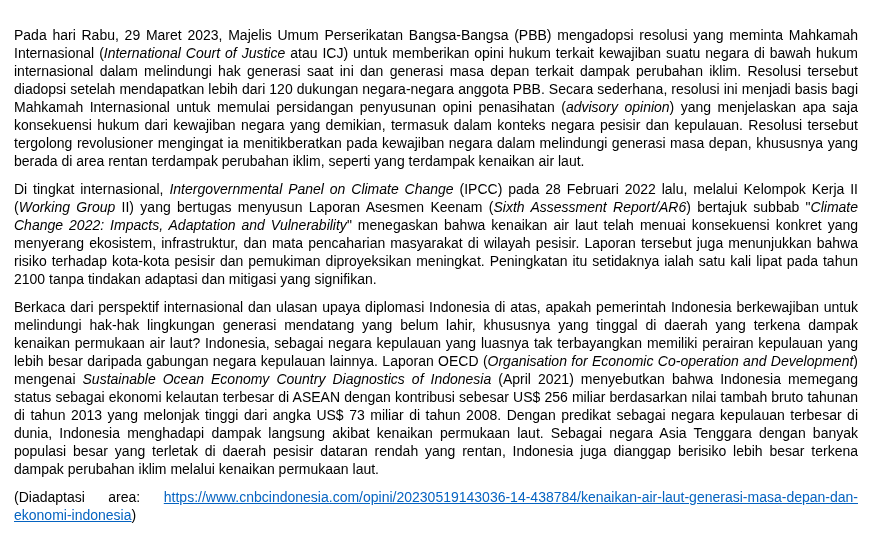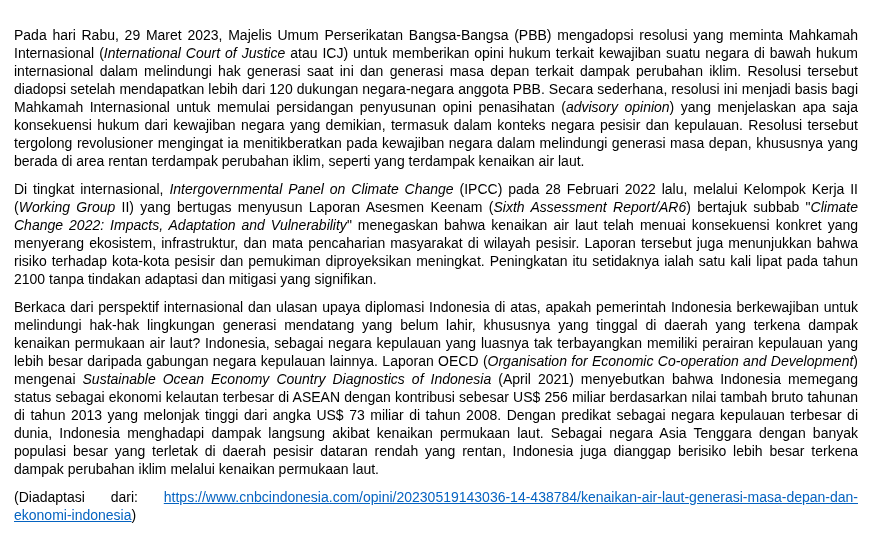--- a/index.html
+++ b/index.html
@@ -38,15 +38,15 @@
   }
 </style>
 </head>
 <body>
 
 <div class="page">
   <div>
       <p class="para"><span>Pada hari Rabu, 29 Maret 2023, Majelis Umum Perserikatan Bangsa-Bangsa (PBB) mengadopsi resolusi yang meminta Mahkamah Internasional (</span><i>International Court of Justice</i><span> atau ICJ) untuk memberikan opini hukum terkait kewajiban suatu negara di bawah hukum internasional dalam melindungi hak generasi saat ini dan generasi masa depan terkait dampak perubahan iklim. Resolusi tersebut diadopsi setelah mendapatkan lebih dari 120 dukungan negara-negara anggota PBB. Secara sederhana, resolusi ini menjadi basis bagi Mahkamah Internasional untuk memulai persidangan penyusunan opini penasihatan (</span><i>advisory opinion</i><span>) yang menjelaskan apa saja konsekuensi hukum dari kewajiban negara yang demikian, termasuk dalam konteks negara pesisir dan kepulauan. Resolusi tersebut tergolong revolusioner mengingat ia menitikberatkan pada kewajiban negara dalam melindungi generasi masa depan, khususnya yang berada di area rentan terdampak perubahan iklim, seperti yang terdampak kenaikan air laut.</span></p>
       <p class="para"><span>Di tingkat internasional, </span><i>Intergovernmental Panel on Climate Change</i><span> (IPCC) pada 28 Februari 2022 lalu, melalui Kelompok Kerja II (</span><i>Working Group</i><span> II) yang bertugas menyusun Laporan Asesmen Keenam (</span><i>Sixth Assessment Report/AR6</i><span>) bertajuk subbab "</span><i>Climate Change 2022: Impacts, Adaptation and Vulnerability</i><span>" menegaskan bahwa kenaikan air laut telah menuai konsekuensi konkret yang menyerang ekosistem, infrastruktur, dan mata pencaharian masyarakat di wilayah pesisir. Laporan tersebut juga menunjukkan bahwa risiko terhadap kota-kota pesisir dan pemukiman diproyeksikan meningkat. Peningkatan itu setidaknya ialah satu kali lipat pada tahun 2100 tanpa tindakan adaptasi dan mitigasi yang signifikan.</span></p>
       <p class="para"><span>Berkaca dari perspektif internasional dan ulasan upaya diplomasi Indonesia di atas, apakah pemerintah Indonesia berkewajiban untuk melindungi hak-hak lingkungan generasi mendatang yang belum lahir, khususnya yang tinggal di daerah yang terkena dampak kenaikan permukaan air laut? Indonesia, sebagai negara kepulauan yang luasnya tak terbayangkan memiliki perairan kepulauan yang lebih besar daripada gabungan negara kepulauan lainnya. Laporan OECD (</span><i>Organisation for Economic Co-operation and Development</i><span>) mengenai </span><i>Sustainable Ocean Economy Country Diagnostics of Indonesia</i><span> (April 2021) menyebutkan bahwa Indonesia memegang status sebagai ekonomi kelautan terbesar di ASEAN dengan kontribusi sebesar US$ 256 miliar berdasarkan nilai tambah bruto tahunan di tahun 2013 yang melonjak tinggi dari angka US$ 73 miliar di tahun 2008. Dengan predikat sebagai negara kepulauan terbesar di dunia, Indonesia menghadapi dampak langsung akibat kenaikan permukaan laut. Sebagai negara Asia Tenggara dengan banyak populasi besar yang terletak di daerah pesisir dataran rendah yang rentan, Indonesia juga dianggap berisiko lebih besar terkena dampak perubahan iklim melalui kenaikan permukaan laut.</span></p>
-      <p class="para"><span>(Diadaptasi dari: </span><a href="#" style="color: rgb(5, 99, 193);">https://www.cnbcindonesia.com/opini/20230519143036-14-438784/kenaikan-air-laut-generasi-masa-depan-dan-ekonomi-indonesia</a><span>)</span></p>
+      <p class="para"><span>(Diadaptasi area: </span><a href="#" style="color: rgb(5, 99, 193);">https://www.cnbcindonesia.com/opini/20230519143036-14-438784/kenaikan-air-laut-generasi-masa-depan-dan-ekonomi-indonesia</a><span>)</span></p>
     </div>
 </div>
 
 </body></html>

